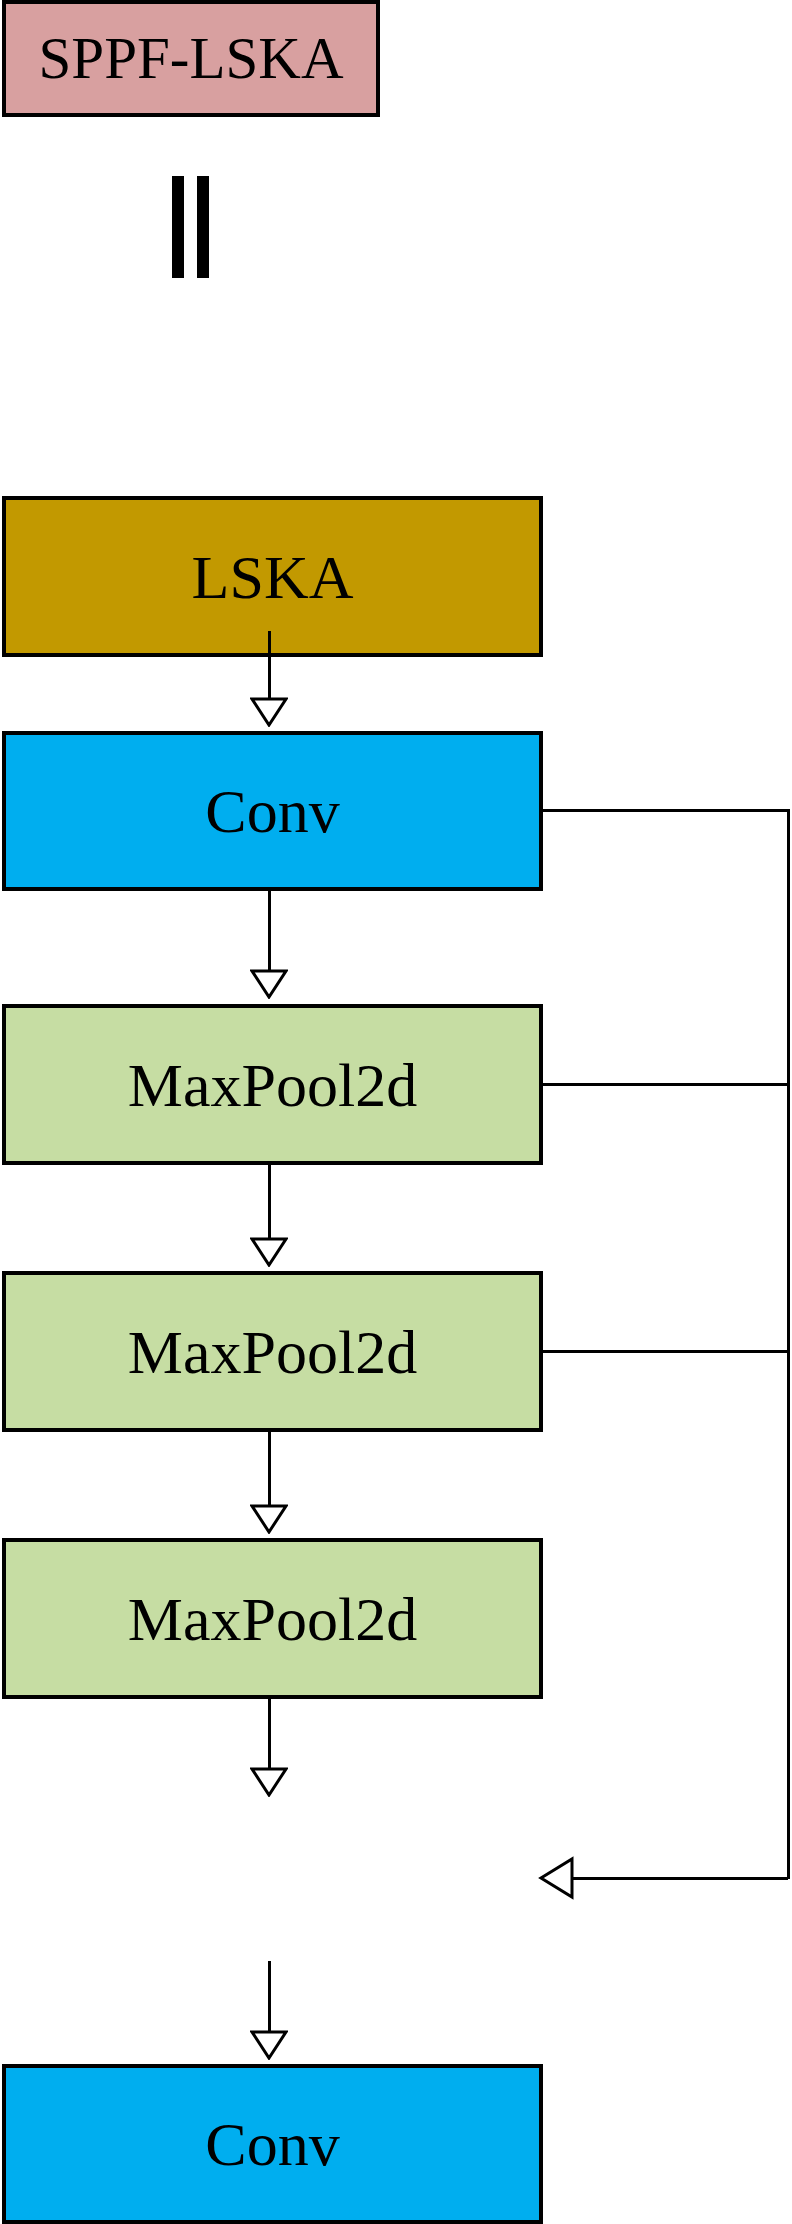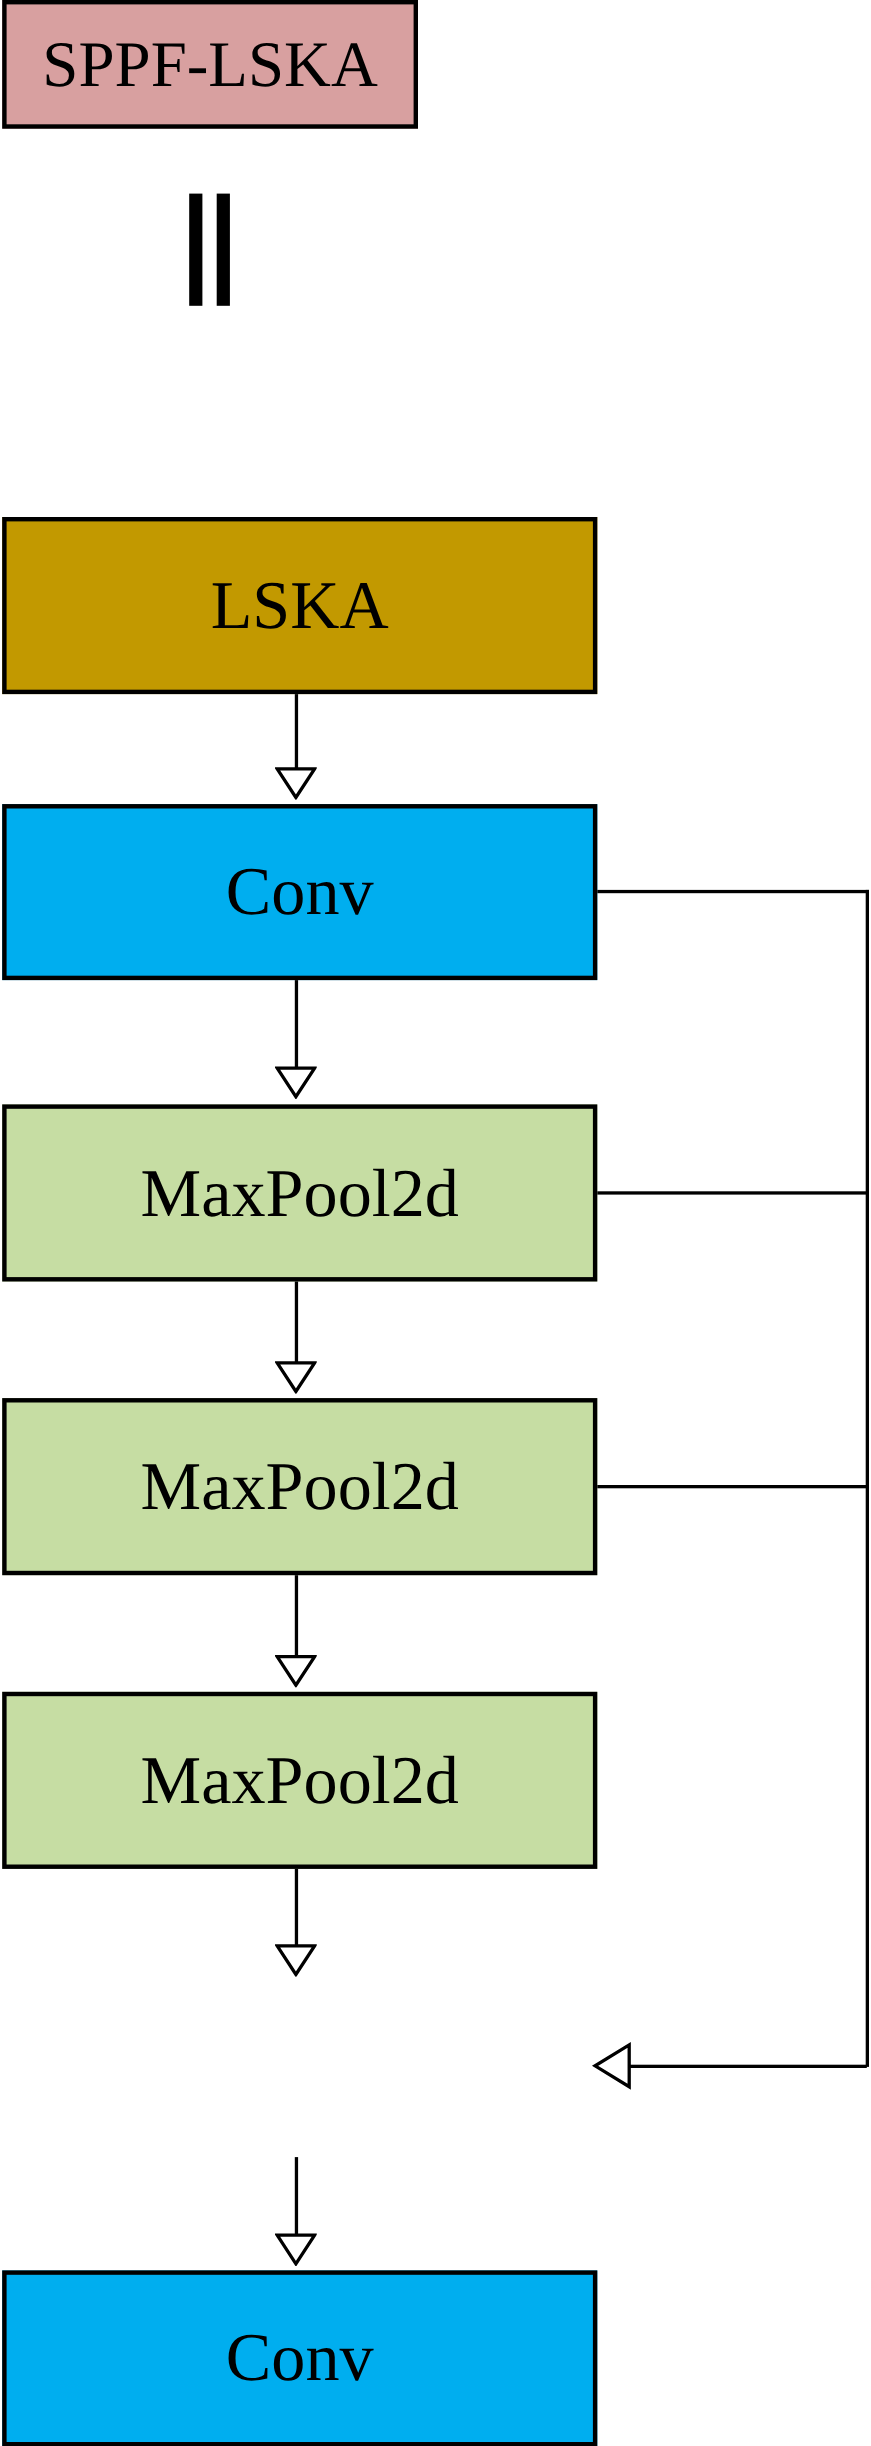--- a/index.html
+++ b/index.html
@@ -12,21 +12,21 @@
     border:4px solid #000000;
     display:flex;align-items:center;justify-content:center;
     color:#000;
     font-family:"Liberation Serif",serif;
     line-height:1;
     white-space:nowrap;
   }
   .node span{display:block;}
 
   #n-title{left:2px;top:0px;width:378px;height:117px;background:#d8a0a0;font-size:59px;}
-  #n-lska {left:2px;top:470px;width:541px;height:161px;background:#c29900;font-size:62px;}
+  #n-lska {left:2px;top:496px;width:541px;height:161px;background:#c29900;font-size:62px;}
   #n-conv1{left:2px;top:731px;width:541px;height:160px;background:#00aeef;font-size:62px;}
   #n-mp1  {left:2px;top:1004px;width:541px;height:161px;background:#c6dda3;font-size:62px;}
   #n-mp2  {left:2px;top:1271px;width:541px;height:161px;background:#c6dda3;font-size:62px;}
   #n-mp3  {left:2px;top:1538px;width:541px;height:161px;background:#c6dda3;font-size:62px;}
   #n-cat  {left:2px;top:1800px;width:541px;height:161px;background:#bfbfbf;font-size:62px;}
   #n-conv2{left:2px;top:2064px;width:541px;height:160px;background:#00aeef;font-size:62px;}
 
   
   .eqbar{position:absolute;background:#000;width:12px;height:102px;}
   #eq-l{left:172px;top:176px;}

